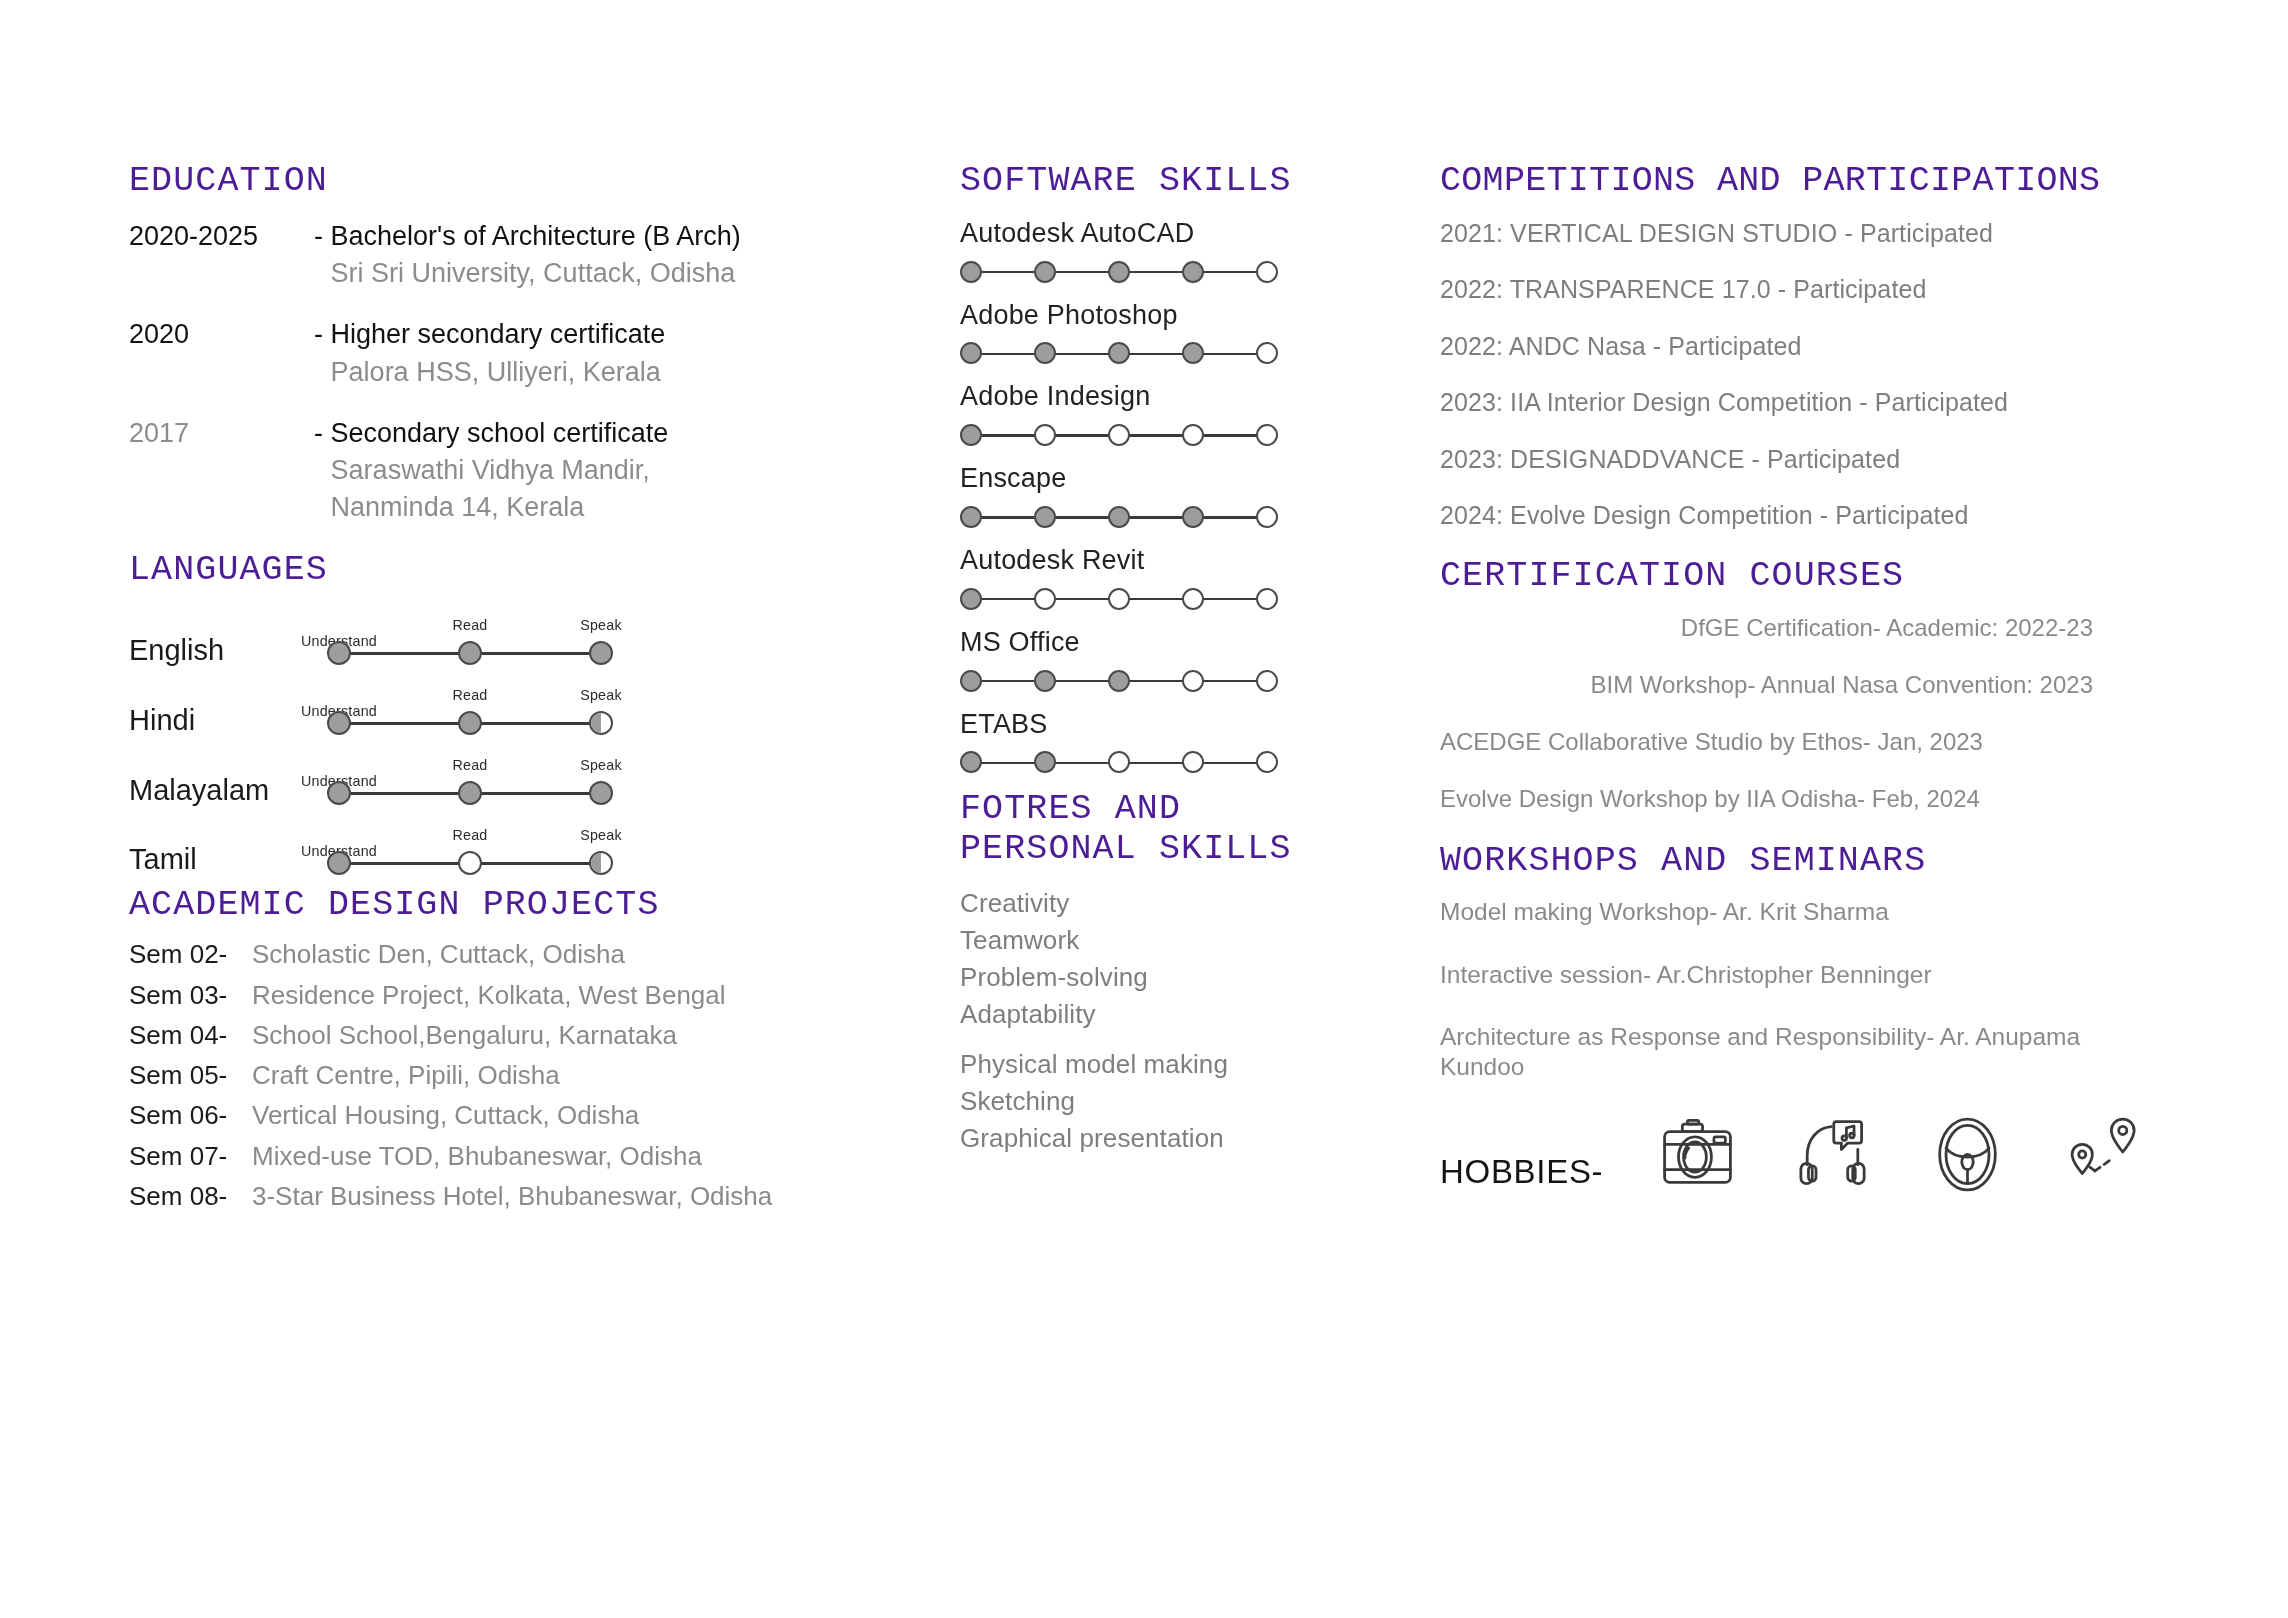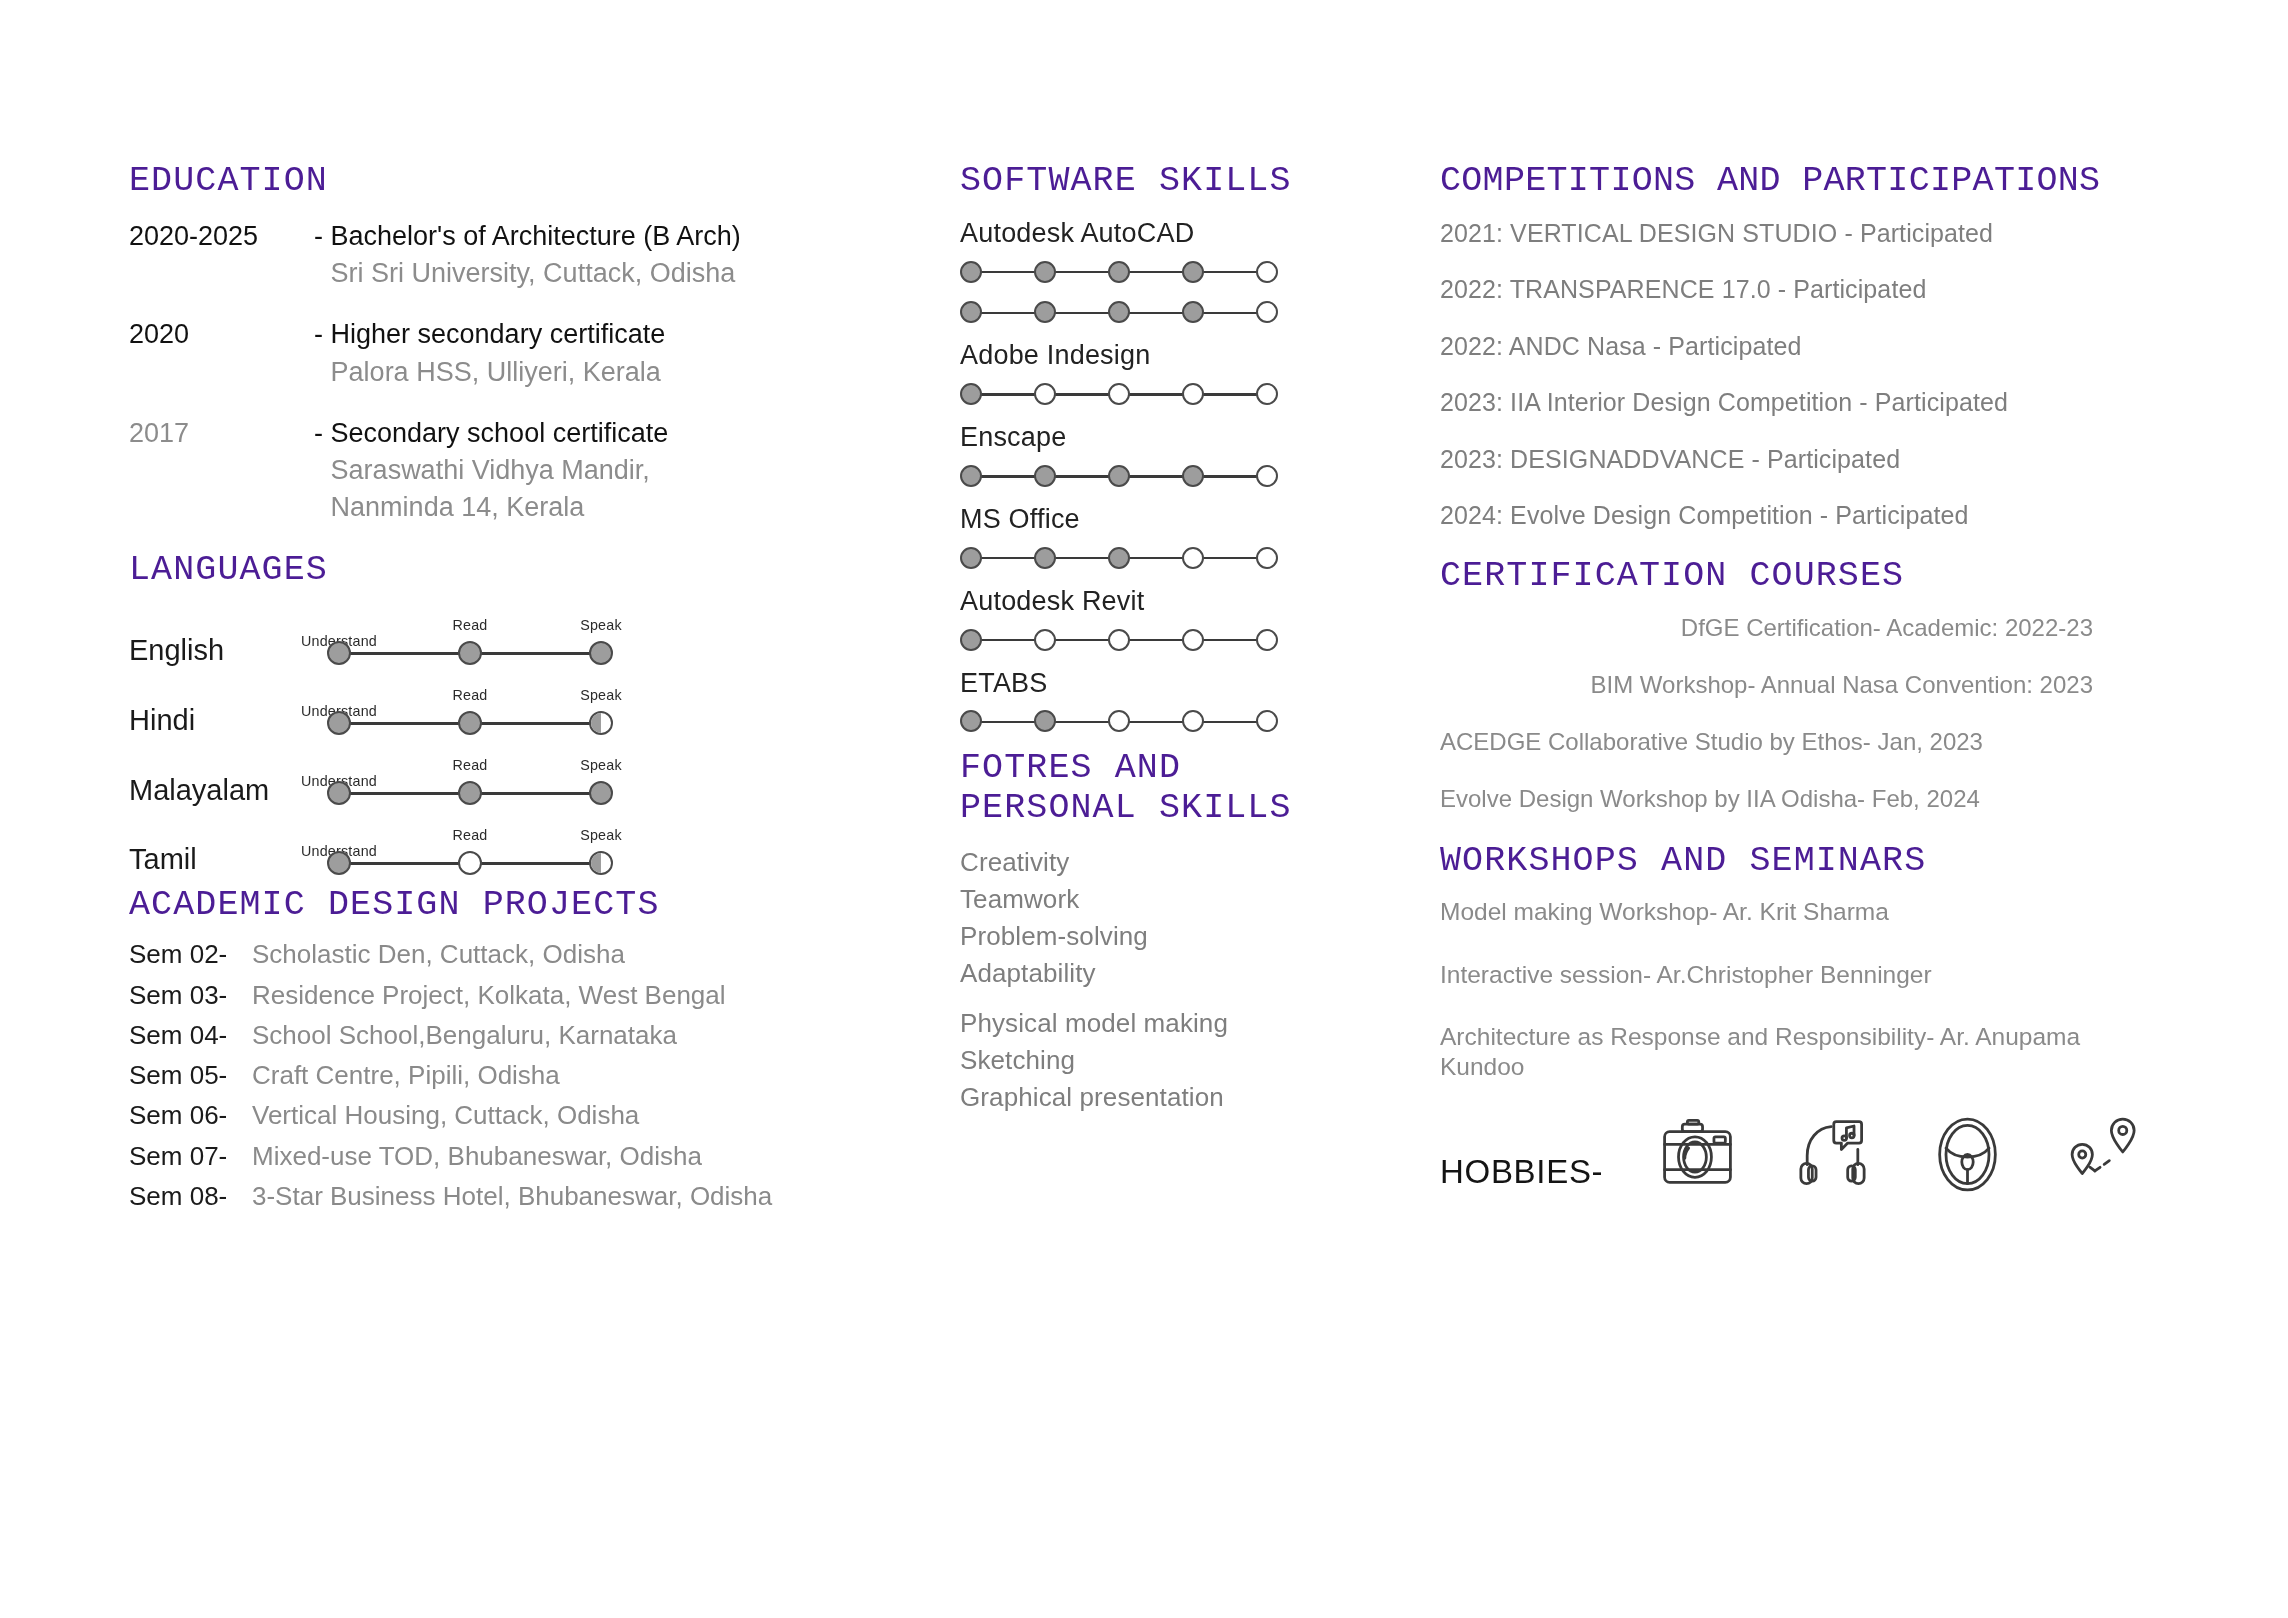--- a/index.html
+++ b/index.html
@@ -403,20 +403,21 @@
           <div class="sw-track"></div>
           <div class="sw-dot full" style="left:0"></div>
           <div class="sw-dot full" style="left:25%;margin-left:-5.5px"></div>
           <div class="sw-dot full" style="left:50%;margin-left:-11px"></div>
           <div class="sw-dot full" style="left:75%;margin-left:-16.6px"></div>
           <div class="sw-dot" style="right:0"></div>
         </div>
       </div>
 
       <div class="sw-item">
+        <div class="sw-name">Adobe Photoshop</div>
         <div class="sw-track-wrap">
           <div class="sw-track"></div>
           <div class="sw-dot full" style="left:0"></div>
           <div class="sw-dot full" style="left:25%;margin-left:-5.5px"></div>
           <div class="sw-dot full" style="left:50%;margin-left:-11px"></div>
           <div class="sw-dot full" style="left:75%;margin-left:-16.6px"></div>
           <div class="sw-dot" style="right:0"></div>
         </div>
       </div>
 
@@ -439,38 +440,38 @@
           <div class="sw-track"></div>
           <div class="sw-dot full" style="left:0"></div>
           <div class="sw-dot full" style="left:25%;margin-left:-5.5px"></div>
           <div class="sw-dot full" style="left:50%;margin-left:-11px"></div>
           <div class="sw-dot full" style="left:75%;margin-left:-16.6px"></div>
           <div class="sw-dot" style="right:0"></div>
         </div>
       </div>
 
       <div class="sw-item">
+        <div class="sw-name">Autodesk Revit</div>
+        <div class="sw-track-wrap">
+          <div class="sw-track"></div>
+          <div class="sw-dot full" style="left:0"></div>
+          <div class="sw-dot" style="left:25%;margin-left:-5.5px"></div>
+          <div class="sw-dot" style="left:50%;margin-left:-11px"></div>
+          <div class="sw-dot" style="left:75%;margin-left:-16.6px"></div>
+          <div class="sw-dot" style="right:0"></div>
+        </div>
+      </div>
+
+      <div class="sw-item">
         <div class="sw-name">MS Office</div>
         <div class="sw-track-wrap">
           <div class="sw-track"></div>
           <div class="sw-dot full" style="left:0"></div>
           <div class="sw-dot full" style="left:25%;margin-left:-5.5px"></div>
           <div class="sw-dot full" style="left:50%;margin-left:-11px"></div>
-          <div class="sw-dot" style="left:75%;margin-left:-16.6px"></div>
-          <div class="sw-dot" style="right:0"></div>
-        </div>
-      </div>
-
-      <div class="sw-item">
-        <div class="sw-name">Autodesk Revit</div>
-        <div class="sw-track-wrap">
-          <div class="sw-track"></div>
-          <div class="sw-dot full" style="left:0"></div>
-          <div class="sw-dot" style="left:25%;margin-left:-5.5px"></div>
-          <div class="sw-dot" style="left:50%;margin-left:-11px"></div>
           <div class="sw-dot" style="left:75%;margin-left:-16.6px"></div>
           <div class="sw-dot" style="right:0"></div>
         </div>
       </div>
 
       <div class="sw-item">
         <div class="sw-name">ETABS</div>
         <div class="sw-track-wrap">
           <div class="sw-track"></div>
           <div class="sw-dot full" style="left:0"></div>

